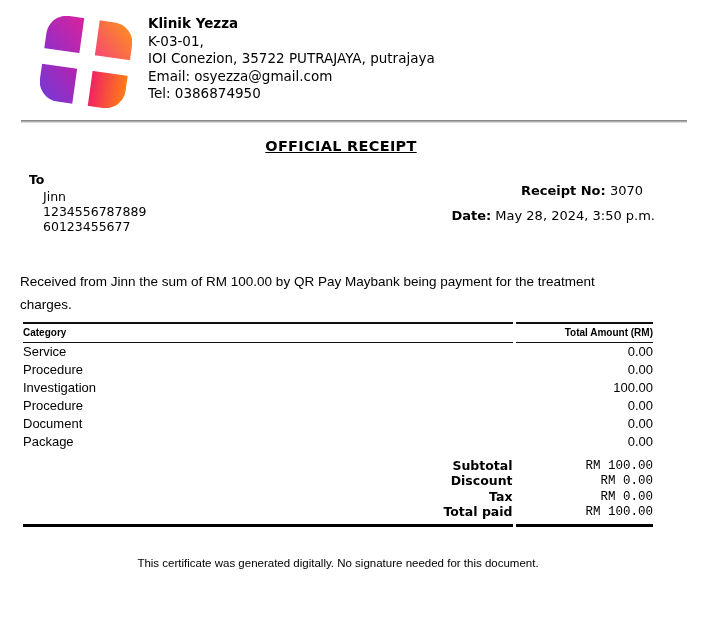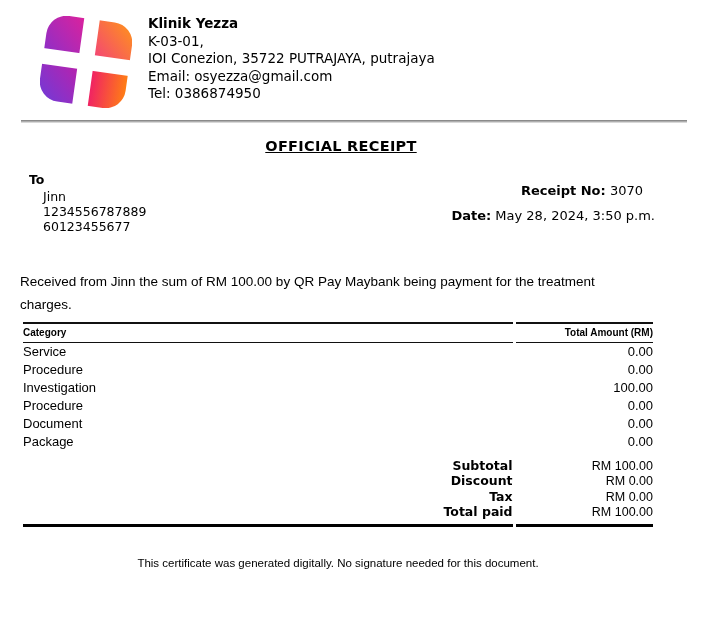--- a/index.html
+++ b/index.html
@@ -65,21 +65,21 @@
     padding: 3px 0 4px 0; font-size: 10px;
   }
   .charges th.num, .charges td.num { text-align: right; }
   .charges td { padding: 1px 0; line-height: 16px; }
   .charges tr.spacer td { padding: 0; height: 7px; line-height: 7px; }
   .charges td.sum-label {
     font-family: "DejaVu Sans", sans-serif; font-weight: bold;
     text-align: right; font-size: 12.5px; line-height: 14.5px; padding: 0.5px 0;
   }
   .charges td.sum-value {
-    font-family: Liberation Sans, sans-serif;
+    font-family: Liberation Mono, monospace;
     text-align: right; font-size: 12.5px; line-height: 14.5px; padding: 0.5px 0;
   }
   .charges tr.total-row td { border-bottom: 3px solid #000; padding-bottom: 4px; }
 
   
   .footer-note {
     position: absolute; top: 557px; left: 20px; width: 636px;
     text-align: center; font-family: "Liberation Sans", sans-serif;
     font-size: 11.5px; color: #000;
   }

